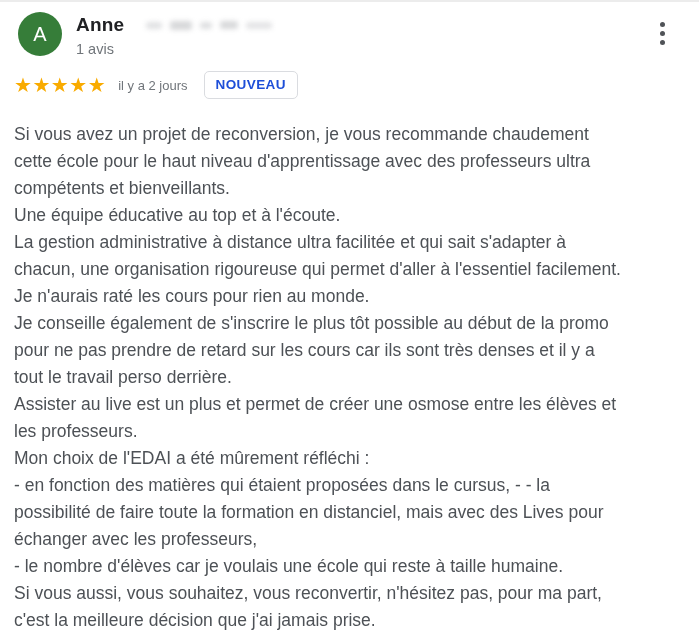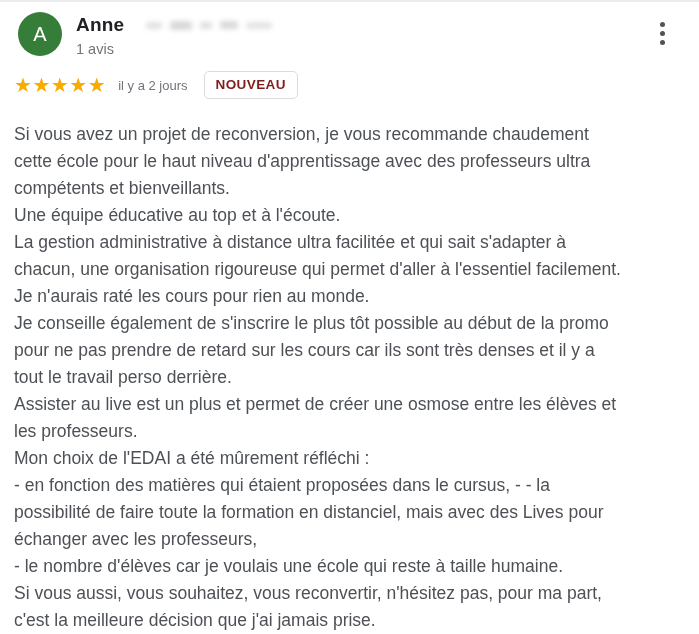--- a/index.html
+++ b/index.html
@@ -106,21 +106,21 @@
   }
   .time {
     font-size: 13px;
     color: #70757a;
     margin-left: 12px;
   }
   .badge {
     margin-left: 16px;
     font-size: 13.5px;
     font-weight: bold;
-    color: #7f1d1d;
+    color: #1d4ed8;
     background: #ffffff;
     border: 1px solid #dadce0;
     border-radius: 5px;
     padding: 5px 11px 4px 11px;
     letter-spacing: 0.4px;
     line-height: 1.2;
   }
 
   
   .review-text {

